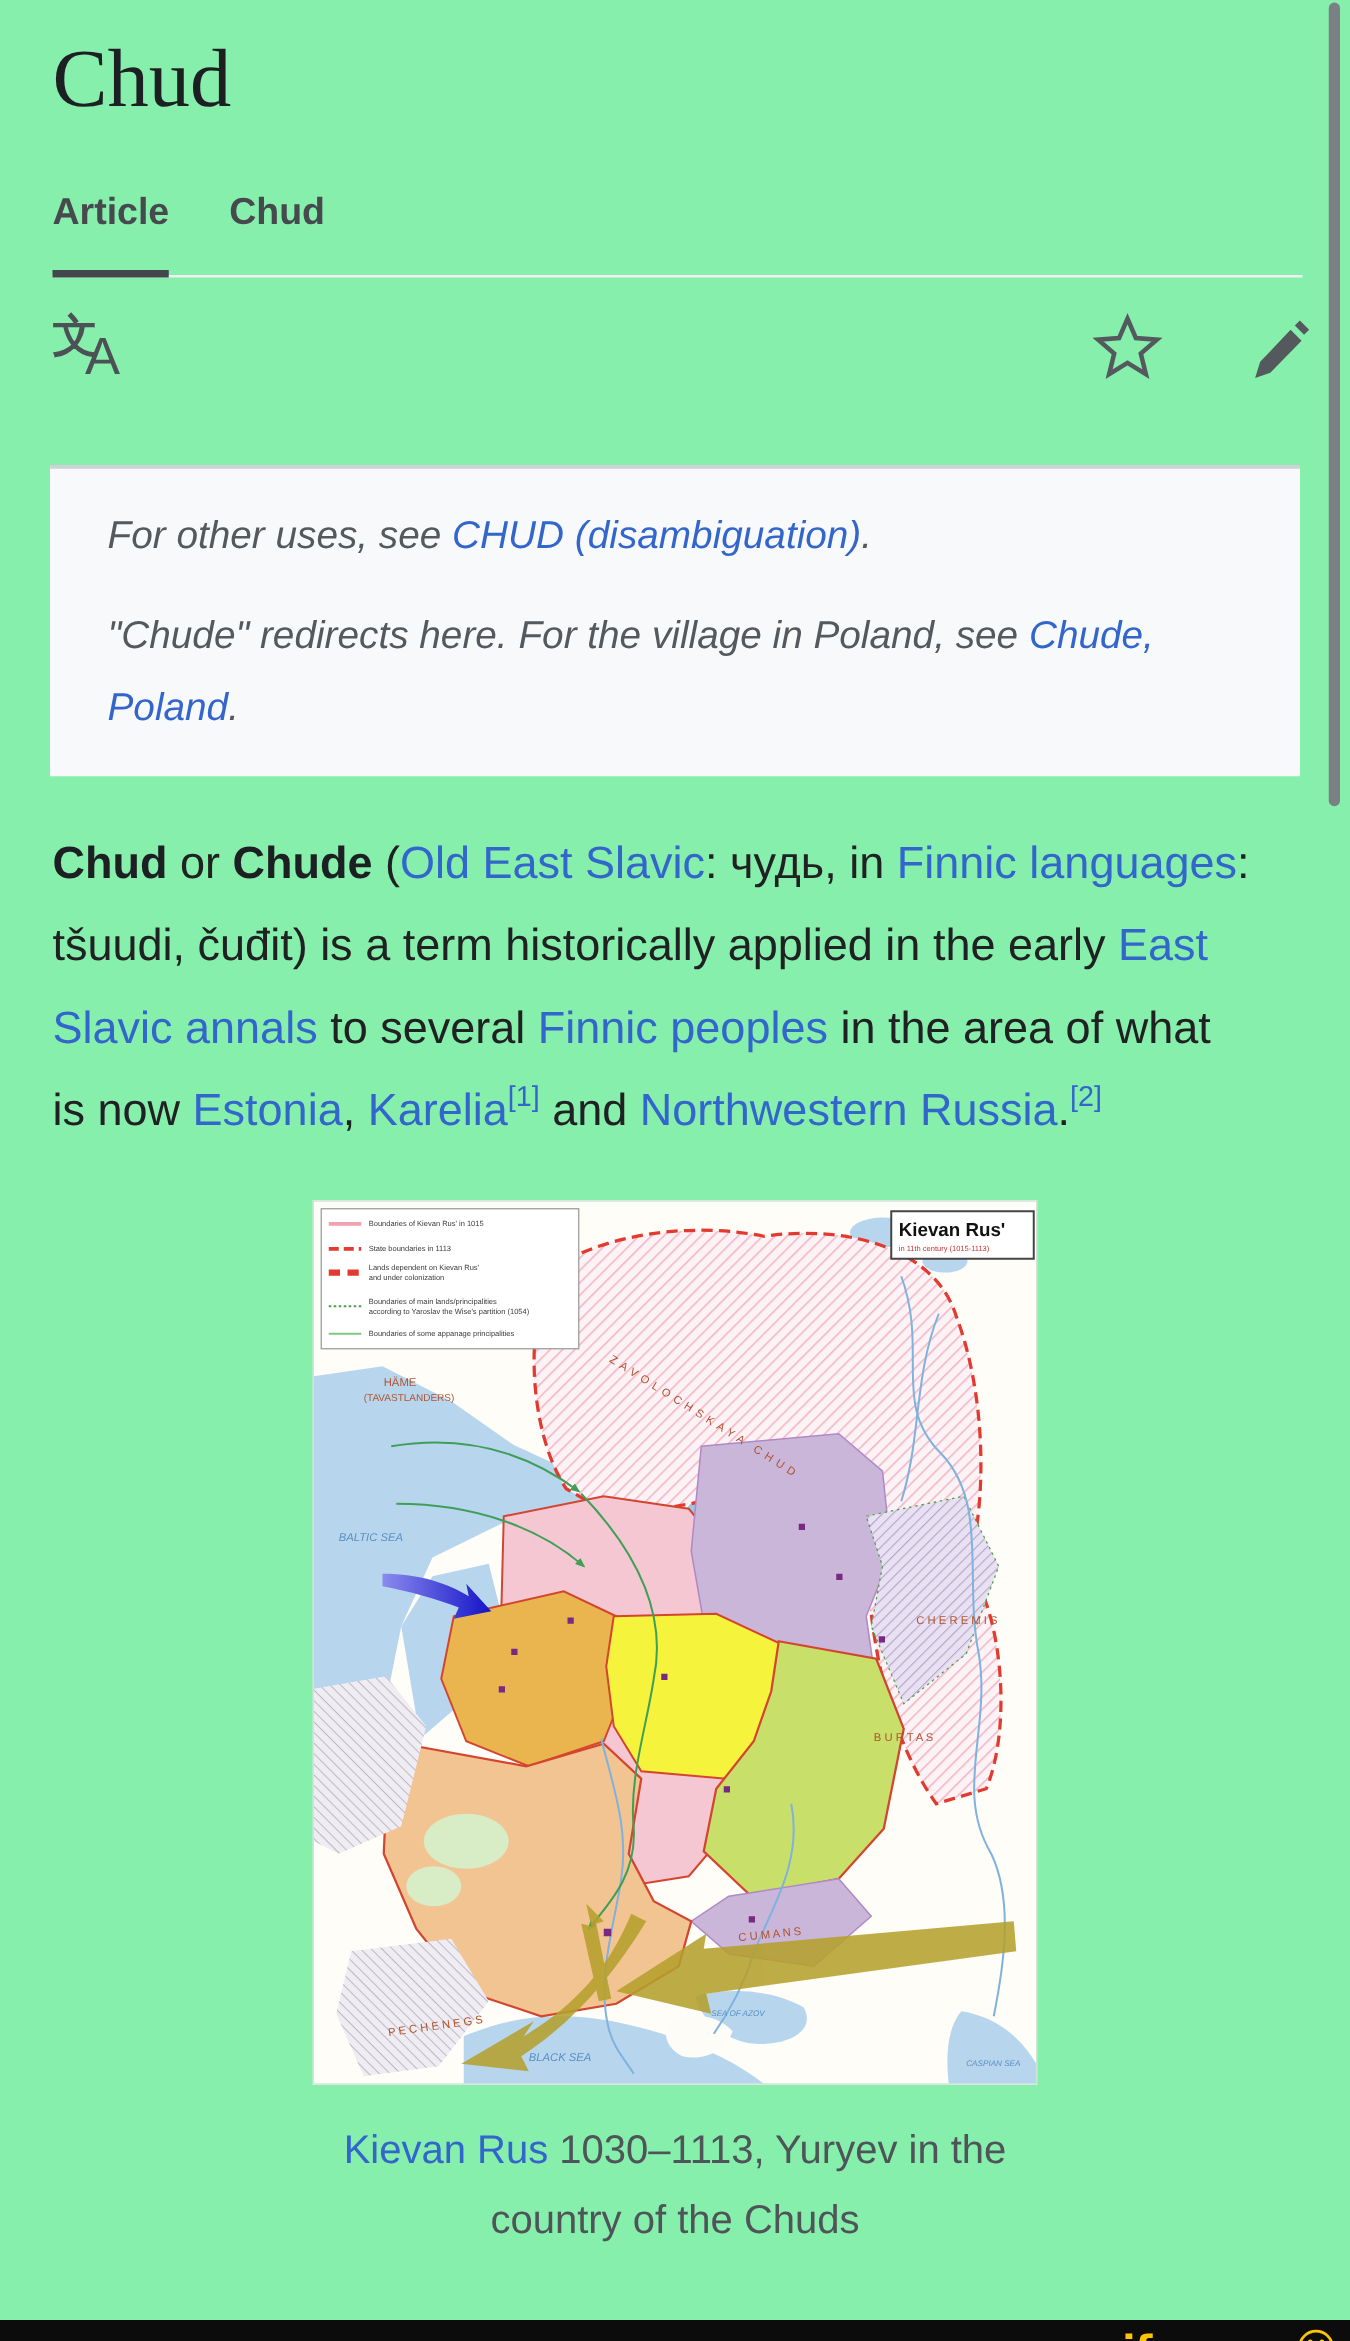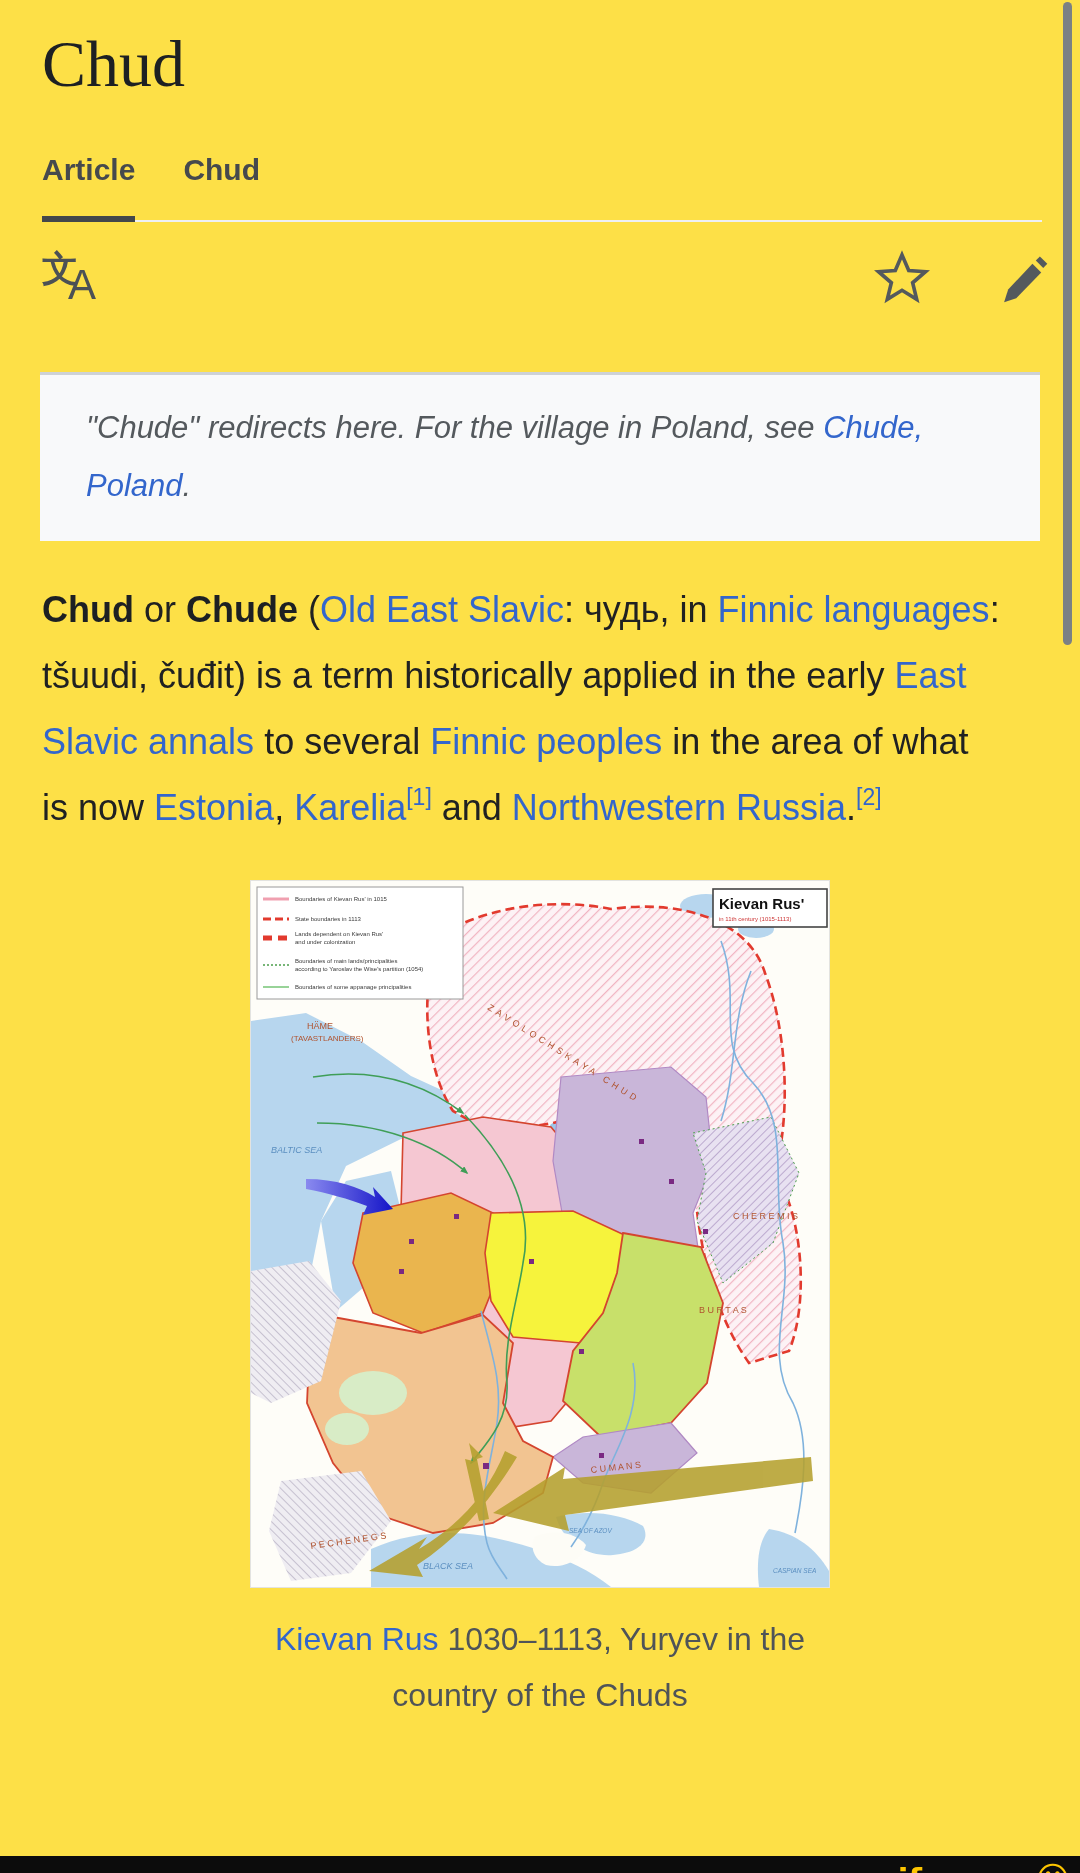--- a/index.html
+++ b/index.html
@@ -1,16 +1,16 @@
 <!DOCTYPE html>
 <html><head>
 <meta charset="utf-8">
 <style>
   html,body{margin:0;padding:0;background:#ffffff;}
-  .page{position:relative;width:1080px;height:1873px;background:#fde047;overflow:hidden;
+  .page{position:relative;width:1080px;height:1873px;background:#86efac;overflow:hidden;
         font-family:"Liberation Sans",sans-serif;color:#202122;}
   
   .scrollbar{position:absolute;top:2px;right:8px;width:9px;height:643px;background:#7b8084;border-radius:5px;z-index:9;}
   
   h1.title{font-family:"Liberation Serif",serif;font-weight:400;font-size:66px;color:#1d2023;
            margin:28px 0 0 42px;line-height:1.1;}
   .tabs{margin:52px 38px 0 42px;border-bottom:2px solid #eef0f3;display:flex;gap:48px;}
   .tab{font-size:30px;font-weight:700;color:#46494d;padding-bottom:29px;margin-bottom:-2px;cursor:pointer;}
   .tab.selected{border-bottom:6px solid #43474b;}
   
@@ -68,20 +68,21 @@
     </div>
     <div class="icon-btn pencil-btn">
       <svg width="54" height="54" viewBox="0 0 40 40">
         <path d="M6 38 L9 28.5 L27 9.5 L33.5 16 L15 35 Z" fill="#54595d"></path>
         <path d="M29.5 7 L32.5 4 L38 9.5 L35 12.5 Z" fill="#54595d"></path>
       </svg>
     </div>
   </div>
 
   <div class="hatnote">
+    <p><span>For other uses, see </span><a class="wlink" href="#">CHUD (disambiguation)</a><span>.</span></p>
     <p><span>"Chude" redirects here. For the village in Poland, see </span><a class="wlink" href="#">Chude, Poland</a><span>.</span></p>
   </div>
 
   <p class="lead"><b>Chud</b><span> or </span><b>Chude</b><span> (</span><a class="wlink" href="#">Old East Slavic</a><span>: чудь, in </span><a class="wlink" href="#">Finnic languages</a><span>: tšuudi, čuđit) is a term historically applied in the early </span><a class="wlink" href="#">East Slavic annals</a><span> to several </span><a class="wlink" href="#">Finnic peoples</a><span> in the area of what is now </span><a class="wlink" href="#">Estonia</a><span>, </span><a class="wlink" href="#">Karelia</a><sup class="ref"><a class="wlink" href="#">[1]</a></sup><span> and </span><a class="wlink" href="#">Northwestern Russia</a><span>.</span><sup class="ref"><a class="wlink" href="#">[2]</a></sup></p>
 
   <figure>
     <div class="map">
       <svg width="578" height="706" viewBox="0 0 578 706">
         <defs>
           <pattern id="pinkHatch" width="7" height="7" patternTransform="rotate(45)" patternUnits="userSpaceOnUse">

